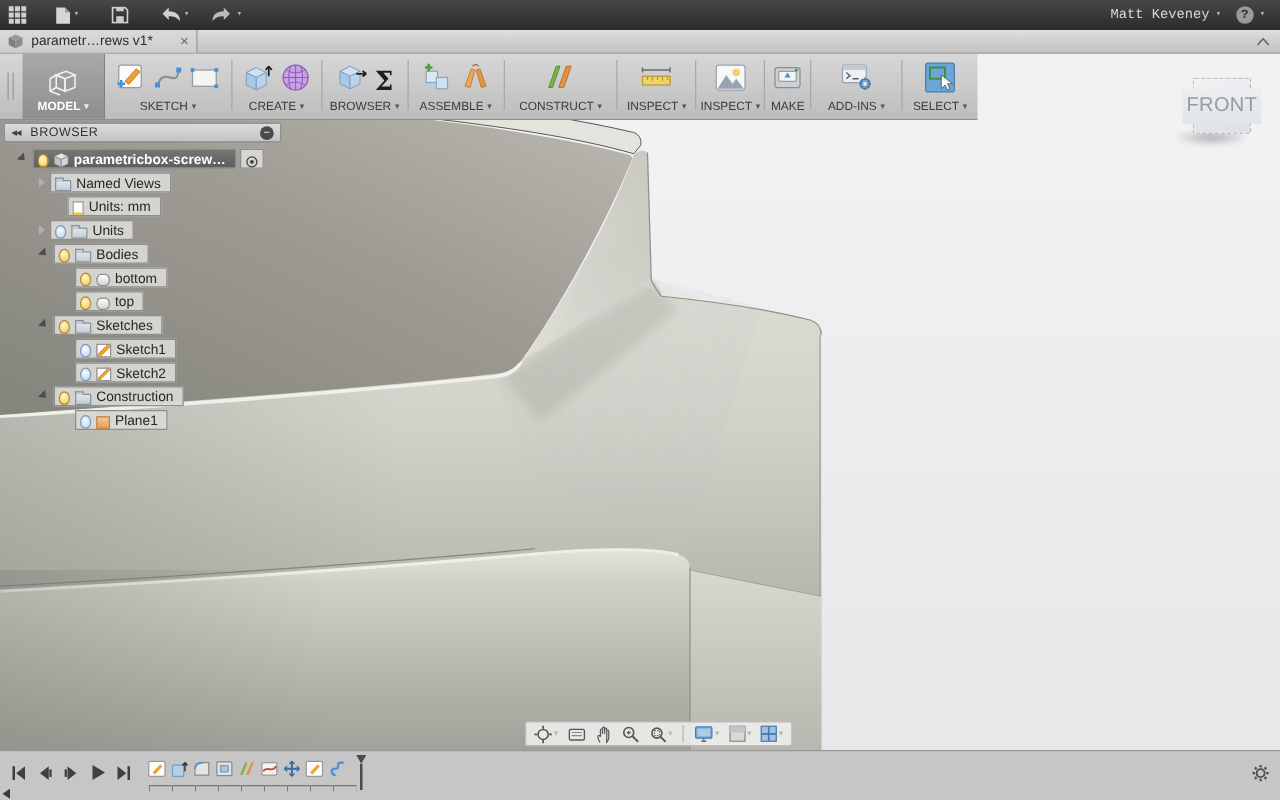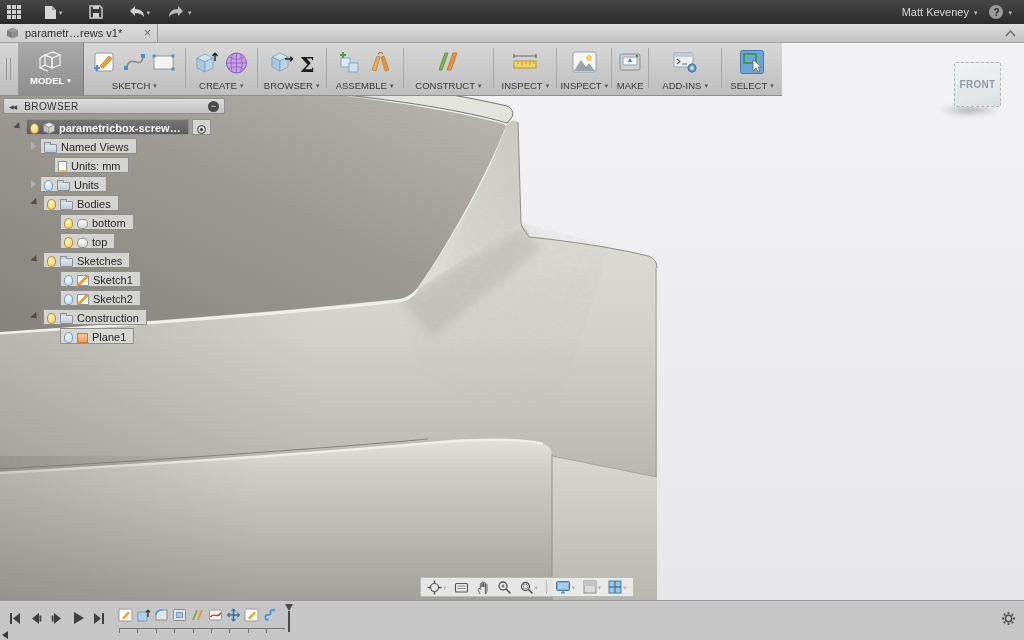--- a/index.html
+++ b/index.html
@@ -1,20 +1,20 @@
 <!DOCTYPE html>
 <html><head>
 <meta charset="utf-8">
 <style>
   * { box-sizing: border-box; margin: 0; padding: 0; }
   html,body { width:1024px; height:640px; overflow:hidden; font-family:"Liberation Sans", sans-serif; background:#c5c5c5; position:relative; }
 
   
   .titlebar { position:absolute; left:0; top:0; width:1024px; height:24px;
-    background:linear-gradient(#474747,#2b2b2b); display:flex; color:#d3d3d3; z-index:40; }
+    background:linear-gradient(#474747,#2b2b2b); display:flex; color:#d3d3d3; z-index:40;font-family:Liberation Mono, monospace; }
   .tb-ico { display:flex; align-items:center; gap:2px; padding:0 6px; height:100%; cursor:default; }
   .tb-ico svg { display:block; }
   .caret { font-size:7px; color:#b9b9b9; line-height:1; }
   .titlebar .spacer { flex:1; }
   .user-menu { display:flex; align-items:center; gap:5px; font-size:11px; color:#d8d8d8; padding:0 10px; }
   .help-circle { width:14px; height:14px; border-radius:50%; background:#9a9a9a; color:#2b2b2b; font-size:10px; font-weight:bold; display:flex; align-items:center; justify-content:center; }
 
   
   .tabbar { position:absolute; left:0; top:24px; width:1024px; height:19px;
     background:linear-gradient(#dedede,#c2c2c2); border-bottom:1px solid #a2a2a2; display:flex; align-items:stretch; z-index:39; }
@@ -28,21 +28,21 @@
     background:linear-gradient(#f2f2f4,#e7e7e9); z-index:1; }
   .model-svg { position:absolute; left:0; top:53px; }
 
   
   .toolbar { position:absolute; left:0; top:43px; width:782px; height:53px;
     background:linear-gradient(#d7d7d7,#bdbdbd); border-bottom:1px solid #8d8d8d;
     display:flex; align-items:stretch; z-index:30; }
   .tb-grip { width:18px; display:flex; align-items:center; justify-content:center; }
   .tb-grip i { display:block; width:5px; height:22px; border-left:1px solid #989898; border-right:1px solid #989898; }
   .tb-model { width:66px; background:linear-gradient(#a9a9a9,#8e8e8e); border-right:1px solid #7f7f7f;
-    display:flex; flex-direction:column; align-items:center; justify-content:center; padding-bottom:4px; gap:2px; }
+    display:flex; flex-direction:column; align-items:center; justify-content:flex-end; padding-bottom:4px; gap:2px; }
   .tb-model .lbl { color:#fff; font-size:9.5px; font-weight:bold; display:flex; gap:3px; align-items:center; }
   .tb-model .lbl .caret { color:#eee; }
   .tb-group { display:flex; flex-direction:column; align-items:center; justify-content:space-between; padding:5px 0 4px; }
   .tb-icons { display:flex; align-items:center; gap:5px; height:32px; }
   .tb-label { font-size:9.5px; color:#3a3a3a; display:flex; gap:3px; align-items:center; }
   .tb-label .caret { color:#555; }
   .tb-sep { width:1px; background:#a8a8a8; margin:5px 0 7px; }
   .sigma { font-size:21px; font-weight:bold; color:#1d1d1d; font-family:"DejaVu Serif", serif; line-height:1; }
 
   
@@ -76,21 +76,21 @@
   .radio-chip { margin-left:3px; width:19px; justify-content:center; padding:0 2px; }
   .ic-radio { width:9px; height:9px; border-radius:50%; border:1.5px solid #3e3e3e; position:relative; }
   .ic-radio::after { content:""; position:absolute; left:2px; top:2px; width:3px; height:3px; border-radius:50%; background:#3e3e3e; }
 
   
   .vc-shadow { position:absolute; left:938px; top:103px; width:62px; height:14px; z-index:9;
     background:radial-gradient(ellipse at center, rgba(110,110,115,0.5), rgba(110,110,115,0) 70%); filter:blur(2px); }
   .viewcube { position:absolute; left:954px; top:62px; width:47px; height:45px; z-index:10;
     background:linear-gradient(160deg,#f1f3f5,#dcdfe2); border:1px dashed #b2b6ba; border-radius:2px;
     display:flex; align-items:center; justify-content:center; }
-  .viewcube .face { background:linear-gradient(#ebedef,#e2e5e8); padding:5px 3px; font-size:10px; font-weight:bold;
+  .viewcube .face { background:linear-gradient(#ebedef,#e2e5e8); padding:5px 3px; font-size:16px; font-weight:normal;
     color:#939ba5; letter-spacing:0.3px; }
 
   
   .navbar { position:absolute; left:420px; top:577px; height:20px; z-index:25;
     background:rgba(241,241,241,0.85); border:1px solid #bcbcbc; border-radius:2px;
     display:flex; align-items:center; padding:0 4px; gap:3px; }
   .nav-btn { display:flex; align-items:center; gap:1px; padding:1px 2px; }
   .nav-sep { width:1px; height:14px; background:#b5b5b5; margin:0 3px; }
 
   

